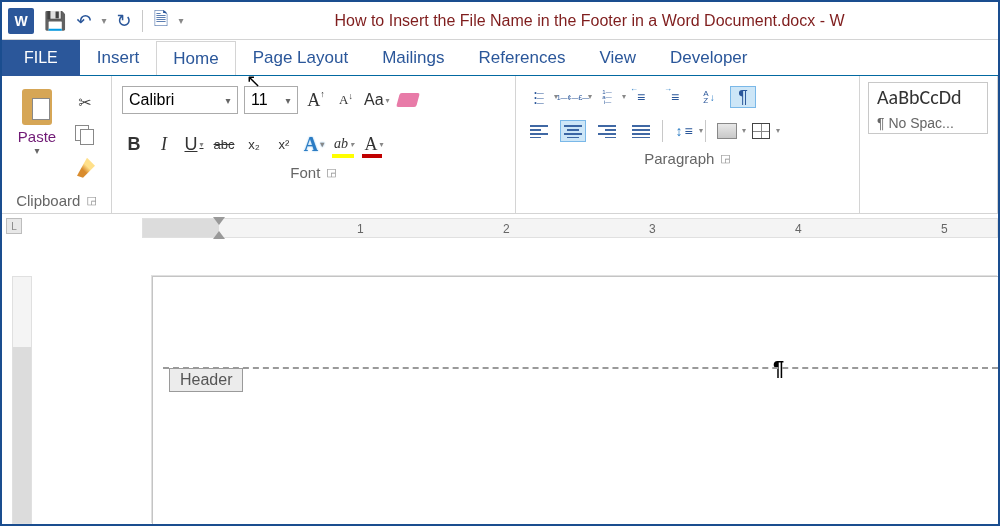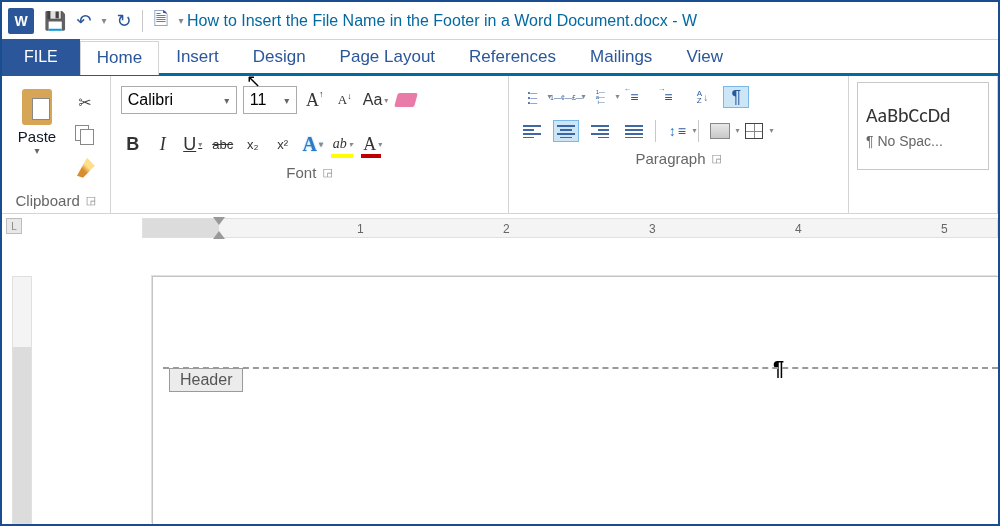--- a/index.html
+++ b/index.html
@@ -3,42 +3,42 @@
 <meta charset="utf-8">
 <style>
 * { margin: 0; padding: 0; box-sizing: border-box; font-family: "Segoe UI", Arial, sans-serif; }
 body { width: 1000px; height: 526px; overflow: hidden; background: #fff; border: 2px solid #1a4d8f; position: relative; }
 
 
 .titlebar { height: 38px; background: #fff; display: flex; align-items: center; padding: 0 6px; border-bottom: 1px solid #d4d4d4; }
 .app-icon { width: 26px; height: 26px; background: #2b579a; color: #fff; display: flex; align-items: center; justify-content: center; font-weight: bold; font-size: 14px; border-radius: 2px; margin-right: 8px; }
 .qat-btn { width: 28px; height: 28px; display: flex; align-items: center; justify-content: center; color: #2b579a; cursor: pointer; font-size: 18px; }
 .qat-sep { width: 1px; height: 22px; background: #c8c8c8; margin: 0 4px; }
-.title-text { flex: 1; text-align: left; font-size: 16px; color: #0369a1; white-space: nowrap; overflow: hidden; }
-
-
-.ribbon-tabs { height: 36px; display: flex; align-items: center; border-bottom: 3px solid #0369a1; background: #fff; padding-left: 0; }
+.title-text { flex: 1; text-align: center; font-size: 16px; color: #7f1d1d; white-space: nowrap; overflow: hidden; }
+
+
+.ribbon-tabs { height: 36px; display: flex; align-items: flex-start; border-bottom: 1px solid #0369a1; background: #fff; padding-left: 0; }
 .file-tab { background: #2b579a; color: #fff; height: 36px; padding: 0 22px; display: flex; align-items: center; font-size: 16px; cursor: pointer; }
 .tab { height: 34px; padding: 0 16px; display: flex; align-items: center; font-size: 17px; color: #2b579a; cursor: pointer; border: 1px solid transparent; border-bottom: none; }
 .tab.active { border-color: #d4d4d4; background: #fff; position: relative; top: 1px; }
 .cursor-icon { position: absolute; left: 244px; top: 68px; font-size: 18px; color: #000; pointer-events: none; }
 
 
 .ribbon { height: 138px; background: #fff; border-bottom: 1px solid #d4d4d4; display: flex; }
 .group { border-right: 1px solid #d4d4d4; display: flex; flex-direction: column; padding: 4px 6px 0 6px; }
 .group-body { flex: 1; display: flex; }
 .group-label { text-align: center; font-size: 15px; color: #666; padding: 2px 0 4px; display: flex; justify-content: center; align-items: center; gap: 6px; }
 .launcher { font-size: 11px; color: #888; }
 
 
 .clipboard .paste-big { display: flex; flex-direction: column; align-items: center; width: 58px; cursor: pointer; }
 .clipboard .paste-icon { width: 34px; height: 40px; margin-top: 6px; position: relative; }
 .clipboard .paste-icon .board { position: absolute; width: 30px; height: 36px; background: #d6a656; border-radius: 3px; left: 2px; top: 3px; }
 .clipboard .paste-icon .sheet { position: absolute; width: 18px; height: 22px; background: #fff; border: 1px solid #888; left: 12px; top: 12px; }
-.clipboard .paste-label { font-size: 15px; color: #0f172a; margin-top: 2px; }
+.clipboard .paste-label { font-size: 15px; color: #701a75; margin-top: 2px; }
 .clipboard .dd { font-size: 10px; color: #666; }
 .clipboard .side { display: flex; flex-direction: column; justify-content: space-around; padding: 6px 0 6px 6px; }
 .clipboard .small-btn { width: 26px; height: 26px; display: flex; align-items: center; justify-content: center; color: #444; font-size: 16px; cursor: pointer; }
 .scissors { color: #000; }
 .copy-icon { position: relative; width: 20px; height: 20px; }
 .copy-icon::before, .copy-icon::after { content: ''; position: absolute; width: 12px; height: 14px; background: #fff; border: 1px solid #888; }
 .copy-icon::before { left: 0; top: 0; }
 .copy-icon::after { left: 5px; top: 4px; }
 .brush { width: 20px; height: 20px; background: linear-gradient(45deg, #d98c2e 40%, #ffe08a 60%); clip-path: polygon(10% 90%, 60% 0%, 100% 40%, 40% 100%); }
 
@@ -84,21 +84,21 @@
 .align svg { width: 18px; height: 14px; }
 .align line { stroke: #2b579a; stroke-width: 1.8; }
 .linespacing::before { content: '↕'; color: #2b7cc4; font-size: 14px; } .linespacing::after { content: '≡'; margin-left: 2px; }
 .shading { width: 20px; height: 16px; background: linear-gradient(#e8e8e8, #c8c8c8); border: 1px solid #888; }
 .borders { width: 18px; height: 16px; border: 1.5px solid #444; position: relative; }
 .borders::before { content: ''; position: absolute; left: 50%; top: 0; bottom: 0; border-left: 1px solid #888; }
 .borders::after { content: ''; position: absolute; top: 50%; left: 0; right: 0; border-top: 1px solid #888; }
 
 
 .styles { padding: 6px 8px; flex: 1; }
-.style-box { border: 1px solid #c8c8c8; padding: 20px 8px; width: 132px; }
+.style-box { border: 1px solid #c8c8c8; padding: 2px 8px; width: 120px; }
 .style-sample { font-family: Calibri, sans-serif; font-size: 20px; color: #333; white-space: nowrap; overflow: hidden; }
 .style-name { font-size: 14px; color: #666; margin-top: 6px; white-space: nowrap; overflow: hidden; }
 
 
 .workspace { position: absolute; left: 0; right: 0; top: 214px; bottom: 0; background: #fff; }
 .ruler-corner { position: absolute; left: 4px; top: 2px; width: 16px; height: 16px; background: #e8e8e8; border: 1px solid #bdbdbd; color: #888; font-size: 10px; display: flex; align-items: center; justify-content: center; }
 .hruler { position: absolute; left: 140px; right: 0; top: 2px; height: 20px; background: #f4f4f4; border: 1px solid #e0e0e0; }
 .hruler .margin { position: absolute; left: 0; width: 76px; top: 0; bottom: 0; background: #dcdcdc; }
 .hruler .tick { position: absolute; top: 3px; font-size: 12px; color: #666; }
 .hruler .indent-marker { position: absolute; left: 70px; top: -2px; width: 12px; height: 22px; }
@@ -123,27 +123,27 @@
   <div class="qat-btn" style="font-size:10px;color:#888;width:12px;">▾</div>
   <div class="qat-btn">↻</div>
   <div class="qat-sep"></div>
   <div class="qat-btn">🗎</div>
   <div class="qat-btn" style="font-size:10px;color:#888;width:12px;">▾</div>
   <div class="title-text">How to Insert the File Name in the Footer in a Word Document.docx - W</div>
 </div>
 
 <div class="ribbon-tabs">
   <div class="file-tab">FILE</div>
+  <div class="tab">Insert</div>
   <div class="tab active">Home</div>
-  <div class="tab">Insert</div>
-  <div class="tab">Design</div>
   <div class="tab">Page Layout</div>
+  <div class="tab">Mailings</div>
   <div class="tab">References</div>
-  <div class="tab">Mailings</div>
   <div class="tab">View</div>
+  <div class="tab">Developer</div>
 </div>
 <div class="cursor-icon">↖</div>
 
 <div class="ribbon">
 
   <div class="group clipboard" style="width:110px;">
     <div class="group-body">
       <div class="paste-big">
         <div class="paste-icon">
           <div class="board"></div>

